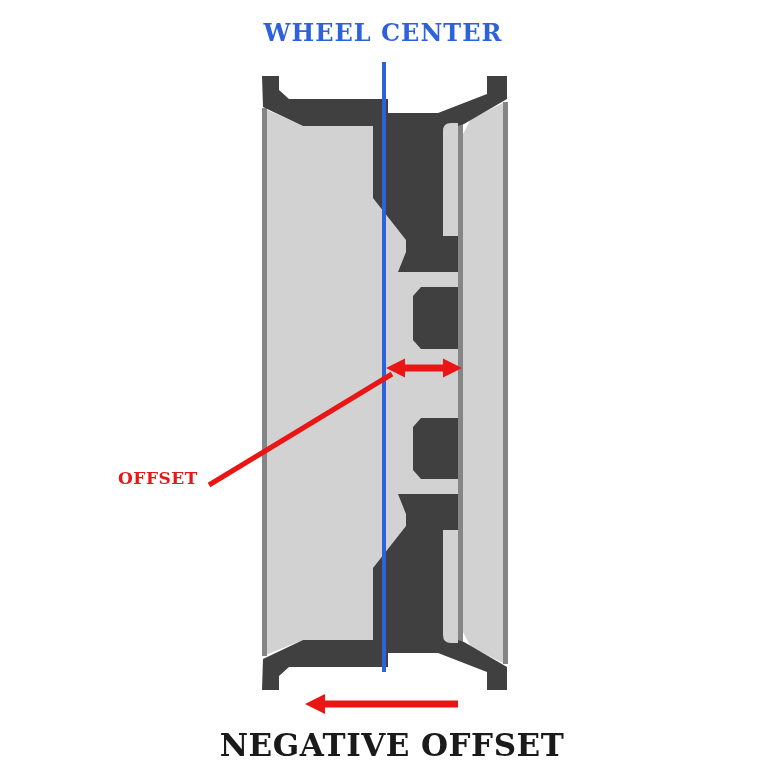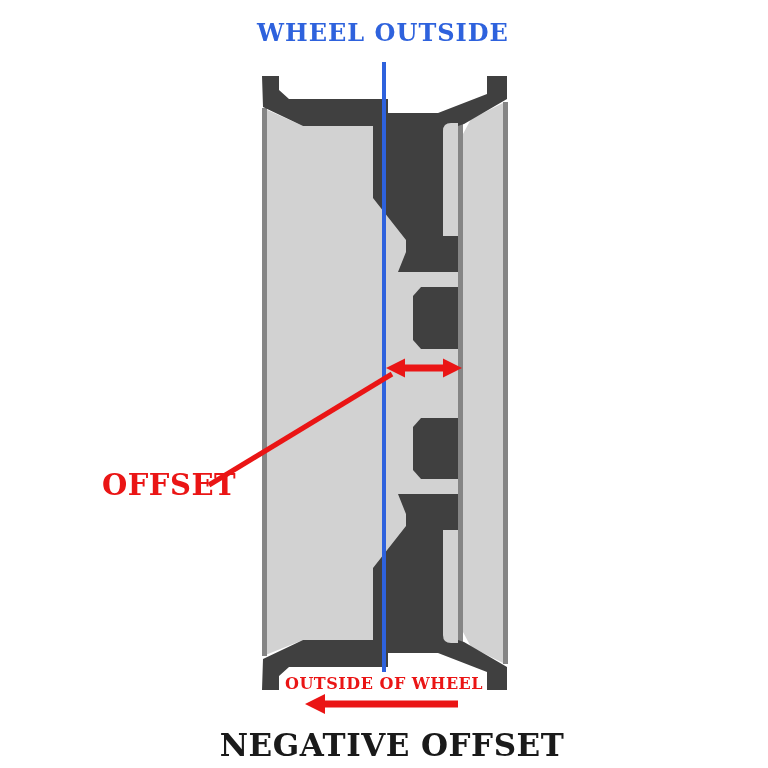--- a/index.html
+++ b/index.html
@@ -31,22 +31,22 @@
   .label-wheel-center {
     top: 18px;
     left: 383px;
     transform: translateX(-50%);
     font-size: 24px;
     letter-spacing: 1px;
     color: #2e62dd;
   }
   .label-offset {
     top: 468px;
-    left: 102px;
-    font-size: 29px;
+    left: 118px;
+    font-size: 17px;
     letter-spacing: 0.5px;
     color: #ea1515;
   }
   .label-outside {
     top: 674px;
     left: 384px;
     transform: translateX(-50%);
     font-size: 16px;
     letter-spacing: 0.5px;
     color: #ea1515;
@@ -93,20 +93,19 @@
 
     <rect fill="#2e62dd" x="382" y="62" width="4" height="610"></rect>
 
     <path stroke="#ea1515" stroke-width="5" fill="none" d="M209,485 L392,374"></path>
 
     <path fill="#ea1515" d="M386,368 L405,358.5 L405,364.5 L443,364.5 L443,358.5 L462,368 L443,377.5 L443,371.5 L405,371.5 L405,377.5 Z"></path>
 
     <path fill="#ea1515" d="M305,704 L325,694 L325,700.5 L458,700.5 L458,707.5 L325,707.5 L325,714 Z"></path>
   </svg>
 
-  <div class="label label-wheel-center">WHEEL OUTSIDE</div>
+  <div class="label label-wheel-center">WHEEL CENTER</div>
 
   <div class="label label-offset">OFFSET</div>
 
-  <div class="label label-outside">OUTSIDE OF WHEEL</div>
 
   <div class="label label-title">NEGATIVE OFFSET</div>
 </div>
 
 </body></html>

